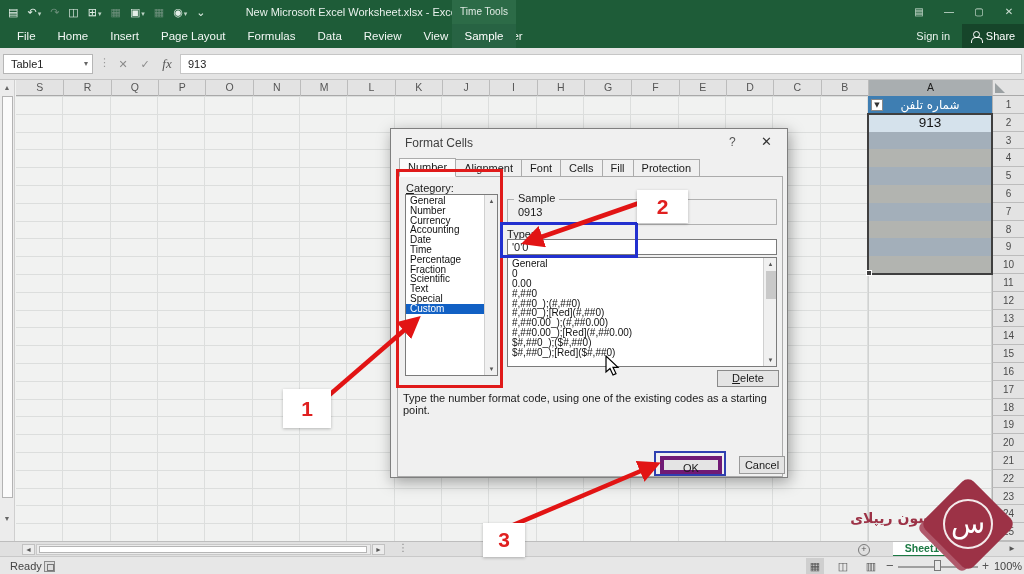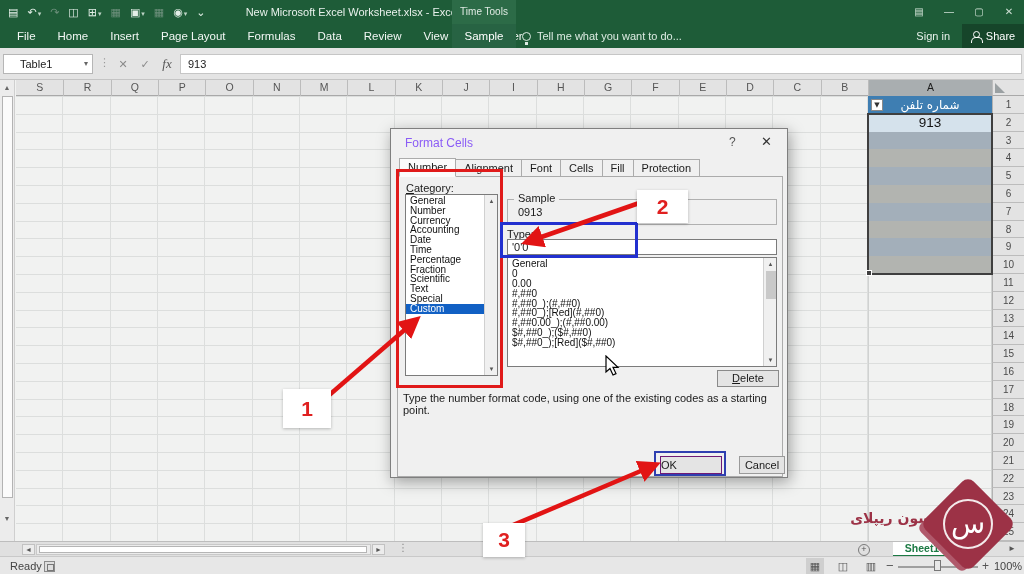--- a/index.html
+++ b/index.html
@@ -35,21 +35,21 @@
   .sharebox{position:absolute;right:0;top:0;width:62px;height:24px;background:#16452a;display:flex;
        align-items:center;justify-content:center;gap:5px;font-size:11px;color:#fff;}
   .person{width:10px;height:11px;position:relative;}
   .person::before{content:"";position:absolute;left:2.5px;top:0;width:5px;height:5px;border:1.2px solid #fff;border-radius:50%;}
   .person::after{content:"";position:absolute;left:0;top:6px;width:10px;height:5px;border:1.2px solid #fff;
        border-bottom:none;border-radius:5px 5px 0 0;}
 
   
   .fxrow{position:absolute;left:0;top:48px;width:1024px;height:32px;background:#e4e4e4;border-bottom:1px solid #c4c4c4;}
   .namebox{position:absolute;left:3px;top:6px;width:90px;height:20px;background:#fff;border:1px solid #b6b6b6;
-       font-size:11px;line-height:18px;padding-left:16px;color:#222;}
+       font-size:11px;line-height:18px;padding-left:7px;color:#222;}
   .namebox .nb-caret{position:absolute;right:4px;top:0;font-size:8px;color:#666;line-height:18px;}
   .fxdots{position:absolute;left:99px;top:8px;font-size:11px;color:#9a9a9a;letter-spacing:0;}
   .fxbtn{position:absolute;top:6px;width:20px;height:20px;text-align:center;line-height:20px;color:#8a8a8a;font-size:11px;}
   .fxcancel{left:113px;} .fxenter{left:135px;}
   .fxfx{left:157px;font-family:"Liberation Serif",serif;font-style:italic;color:#555;font-size:13px;}
   .fxinput{position:absolute;left:180px;top:6px;width:842px;height:20px;background:#fff;border:1px solid #c6c6c6;
        font-size:11px;line-height:18px;padding-left:7px;color:#222;}
 
   
   .corner{position:absolute;left:992px;top:80px;width:32px;height:16px;background:#e3e3e3;
@@ -113,21 +113,21 @@
   .vicon.active{background:#cfcfcf;}
   .zminus{position:absolute;left:886px;top:0;font-size:13px;color:#555;line-height:18px;}
   .ztrack{position:absolute;left:898px;top:8.5px;width:80px;height:2px;background:#9f9f9f;}
   .zthumb{position:absolute;left:934px;top:3px;width:7px;height:11px;background:#e7e7e7;border:1px solid #777;}
   .zplus{position:absolute;left:982px;top:0;font-size:12px;color:#555;line-height:18px;}
   .zpct{position:absolute;left:994px;top:0;width:28px;text-align:right;font-size:11px;color:#444;line-height:18px;}
 
   
   .dialog{position:absolute;left:390px;top:128px;width:398px;height:350px;background:#f0f0f0;
        border:1px solid #7f7f7f;box-shadow:2px 4px 14px rgba(0,0,0,.35);z-index:30;font-size:11px;color:#1a1a1a;}
-  .dlg-title{position:absolute;left:14px;top:7px;font-size:12px;color:#8b5cf6;}
+  .dlg-title{position:absolute;left:14px;top:7px;font-size:12px;color:#404040;}
   .dlg-help{position:absolute;left:338px;top:6px;font-size:12px;color:#555;}
   .dlg-close{position:absolute;left:370px;top:5px;font-size:13px;color:#333;}
   .dtabs{position:absolute;left:8px;top:30px;display:flex;height:18px;}
   .dtab{padding:0 8px;font-size:11px;line-height:17px;border:1px solid #ababab;border-left:none;
        background:#f0f0f0;color:#1a1a1a;}
   .dtab:first-child{border-left:1px solid #ababab;}
   .dtab.active{background:#fbfbfb;border-bottom:1px solid #fbfbfb;position:relative;top:-1px;height:19px;z-index:2;}
   .dpage{position:absolute;left:6px;top:47px;width:386px;height:301px;border:1px solid #ababab;background:#f0f0f0;}
   
   .catlabel{position:absolute;left:15px;top:53px;}
@@ -147,22 +147,22 @@
   .codelist{position:absolute;left:116px;top:128px;width:270px;height:110px;background:#fff;border:1px solid #7b7b7b;overflow:hidden;}
   .codelist .items{position:absolute;left:0;top:1px;width:255px;}
   .codelist .li{height:9.9px;line-height:9.9px;font-size:10px;padding-left:4px;white-space:nowrap;color:#111;}
   .cl-scroll{position:absolute;right:0;top:0;width:13px;height:100%;background:#f0f0f0;border-left:1px solid #d0d0d0;}
   .cl-scroll .up,.cl-scroll .dn{position:absolute;left:0;width:13px;height:12px;font-size:6px;line-height:12px;text-align:center;color:#555;}
   .cl-scroll .up{top:0;} .cl-scroll .dn{bottom:0;}
   .cl-scroll .thumb{position:absolute;left:1.5px;top:13px;width:10px;height:28px;background:#c9c9c9;}
   .delbtn{position:absolute;left:326px;top:241px;width:62px;height:17px;background:#e4e4e4;border:1px solid #8a8a8a;
        text-align:center;line-height:15px;font-size:11px;}
   .helptext{position:absolute;left:12px;top:263px;width:378px;font-size:11px;color:#1a1a1a;}
-  .okbtn{position:absolute;left:269px;top:327px;width:62px;height:18px;background:#e4e4e4;border:1px solid #701a75;
-       text-align:left;line-height:16px;font-size:11px;}
+  .okbtn{position:absolute;left:269px;top:327px;width:62px;height:18px;background:#e4e4e4;border:4px solid #701a75;
+       text-align:center;line-height:16px;font-size:11px;}
   .cancelbtn{position:absolute;left:348px;top:327px;width:46px;height:18px;background:#e4e4e4;border:1px solid #9a9a9a;
        text-align:center;line-height:16px;font-size:11px;}
 
   
   .ann-rect-red{position:absolute;left:396px;top:169px;width:107px;height:219px;border:3px solid #e01a1a;z-index:40;}
   .ann-rect-blue-type{position:absolute;left:500px;top:222px;width:138px;height:36px;border:3px solid #2230cf;z-index:40;}
   .ann-rect-blue-ok{position:absolute;left:654px;top:451px;width:72px;height:25px;border:2px solid #2f3fb0;z-index:40;}
   .annbox{position:absolute;background:#fff;z-index:55;color:#e02020;font-weight:bold;font-size:21px;
        display:flex;align-items:center;justify-content:center;box-shadow:0 1px 3px rgba(0,0,0,.25);}
   .annbox.b1{left:283px;top:389px;width:48px;height:39px;}
@@ -217,24 +217,20 @@
         <div class="rtab">Home</div>
         <div class="rtab">Insert</div>
         <div class="rtab">Page Layout</div>
         <div class="rtab">Formulas</div>
         <div class="rtab">Data</div>
         <div class="rtab">Review</div>
         <div class="rtab">View</div>
         <div class="rtab">Developer</div>
       </div>
     <div class="ctxtab">Sample</div>
-    <div class="tellme">
-      <span class="bulb"></span>
-      <span>Tell me what you want to do...</span>
-    </div>
     <div class="signin">Sign in</div>
     <div class="sharebox">
       <span class="person"></span>
       <span>Share</span>
     </div>
   </div>
 
   <div class="fxrow">
     <div class="namebox">
       <span>Table1</span>
@@ -396,20 +392,21 @@
 
     <div class="codelist">
       <div class="items">
           <div class="li">General</div>
           <div class="li">0</div>
           <div class="li">0.00</div>
           <div class="li">#,##0</div>
           <div class="li">#,##0_);(#,##0)</div>
           <div class="li">#,##0_);[Red](#,##0)</div>
           <div class="li">#,##0.00_);(#,##0.00)</div>
+          <div class="li">#,##0.00_);[Red](#,##0.00)</div>
           <div class="li">$#,##0_);($#,##0)</div>
           <div class="li">$#,##0_);[Red]($#,##0)</div>
         </div>
       <div class="cl-scroll">
         <div class="up">▲</div>
         <div class="thumb"></div>
         <div class="dn">▼</div>
       </div>
     </div>
 

